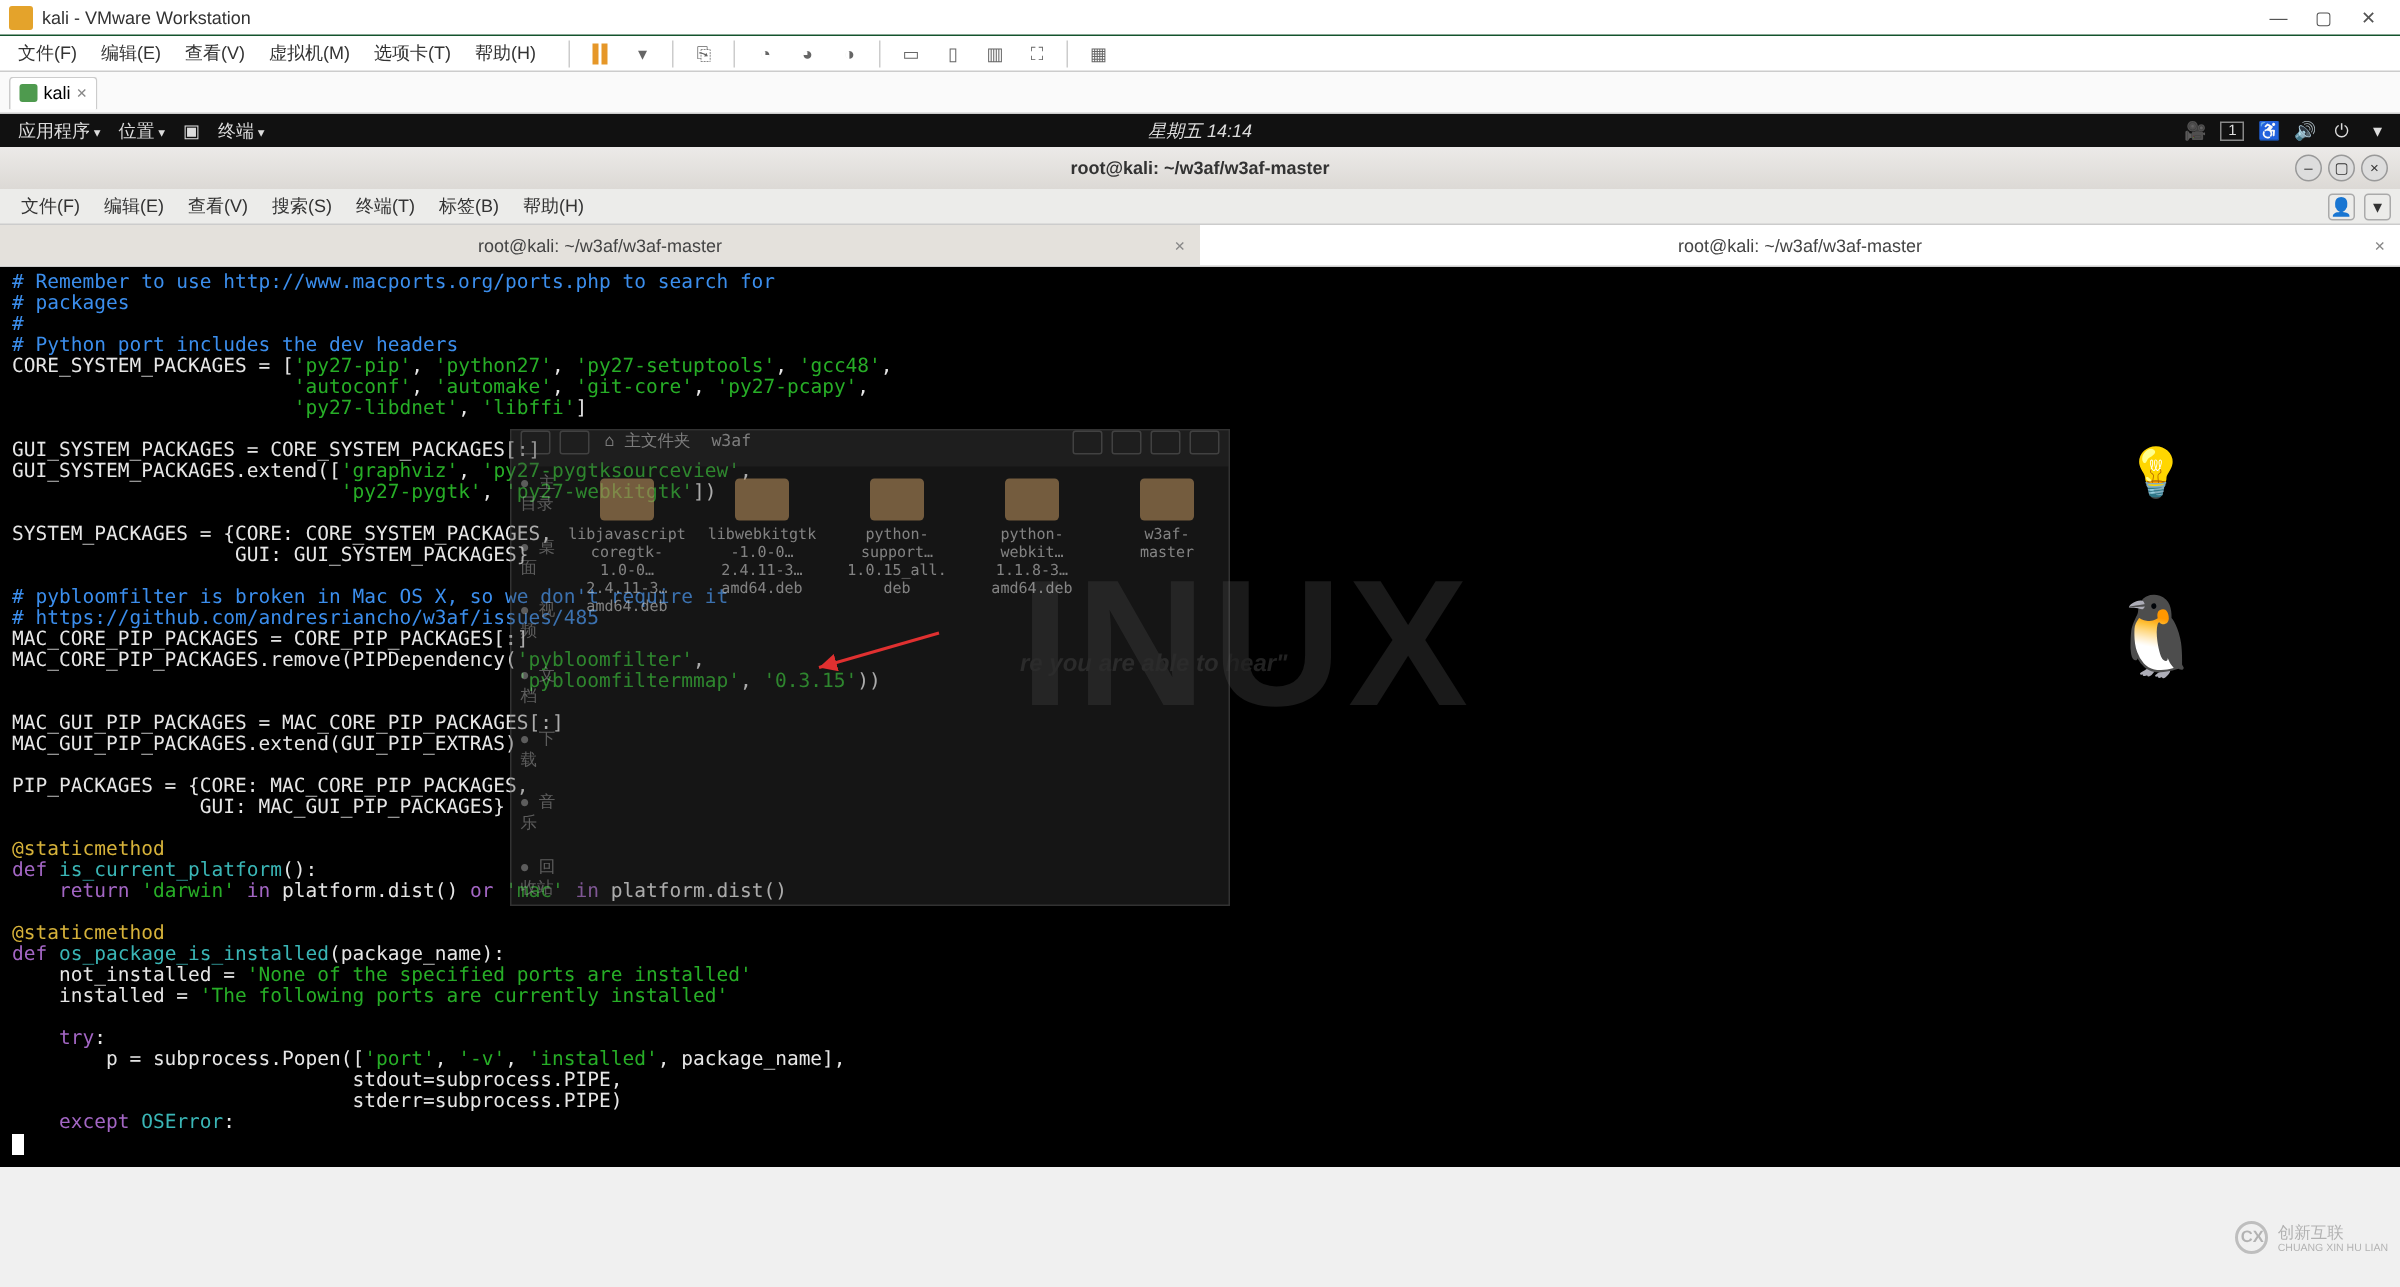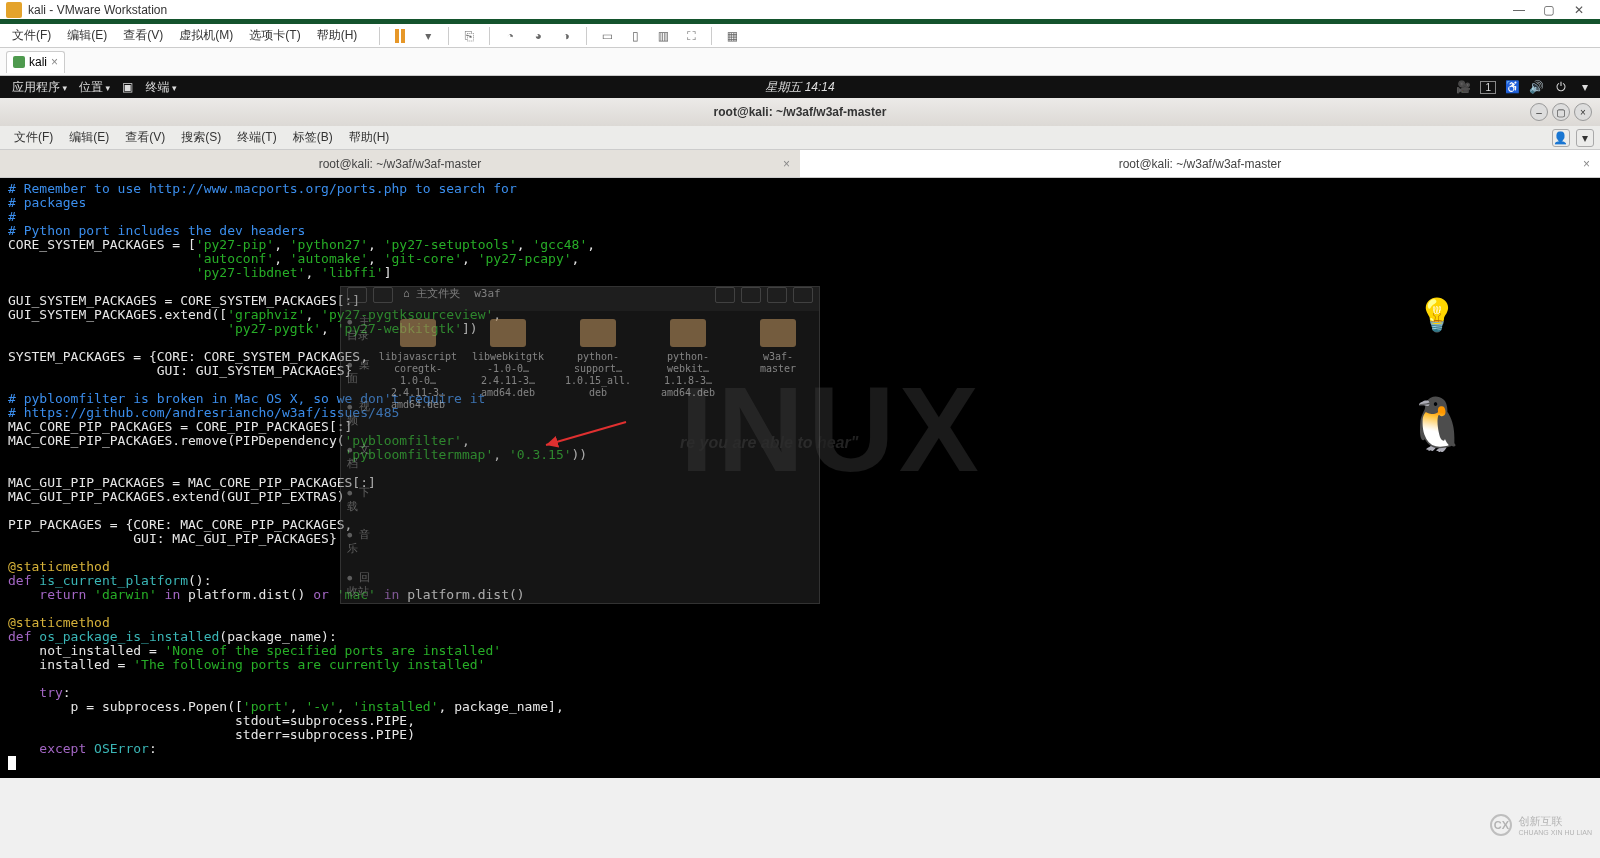--- a/index.html
+++ b/index.html
@@ -1,18 +1,18 @@
 <!DOCTYPE html>
 <html><head>
 <meta charset="utf-8">
 <style>
 * { box-sizing: border-box; margin: 0; padding: 0; }
 body { font-family: "Microsoft YaHei", sans-serif; font-size: 12px; background: #f0f0f0; width: 1600px; height: 858px; overflow: hidden; }
 
-.vmw-titlebar { height: 24px; background: #fff; display: flex; align-items: center; padding: 0 6px; border-bottom: 5px solid #14532d; }
+.vmw-titlebar { height: 24px; background: #fff; display: flex; align-items: center; padding: 0 6px; border-bottom: 1px solid #14532d; }
 .vmw-titlebar .icon { width: 16px; height: 16px; background: #e4a32b; border-radius: 2px; margin-right: 6px; }
 .vmw-titlebar .title { flex: 1; color: #333; }
 .vmw-titlebar .winbtn { width: 30px; text-align: center; color: #555; cursor: pointer; }
 
 .vmw-menubar { height: 24px; background: #fff; border-bottom: 1px solid #ccc; display: flex; align-items: center; padding: 0 4px; }
 .vmw-menubar .mitem { padding: 0 8px; color: #333; cursor: pointer; }
 .vmw-toolbar { display: flex; align-items: center; height: 100%; margin-left: 8px; }
 .vmw-toolbar .sep { width: 1px; height: 18px; background: #ccc; margin: 0 6px; }
 .vmw-toolbar .tbtn { width: 24px; height: 20px; display: flex; align-items: center; justify-content: center; margin: 0 2px; cursor: pointer; color: #666; }
 .pausebar { display: flex; gap: 2px; }

